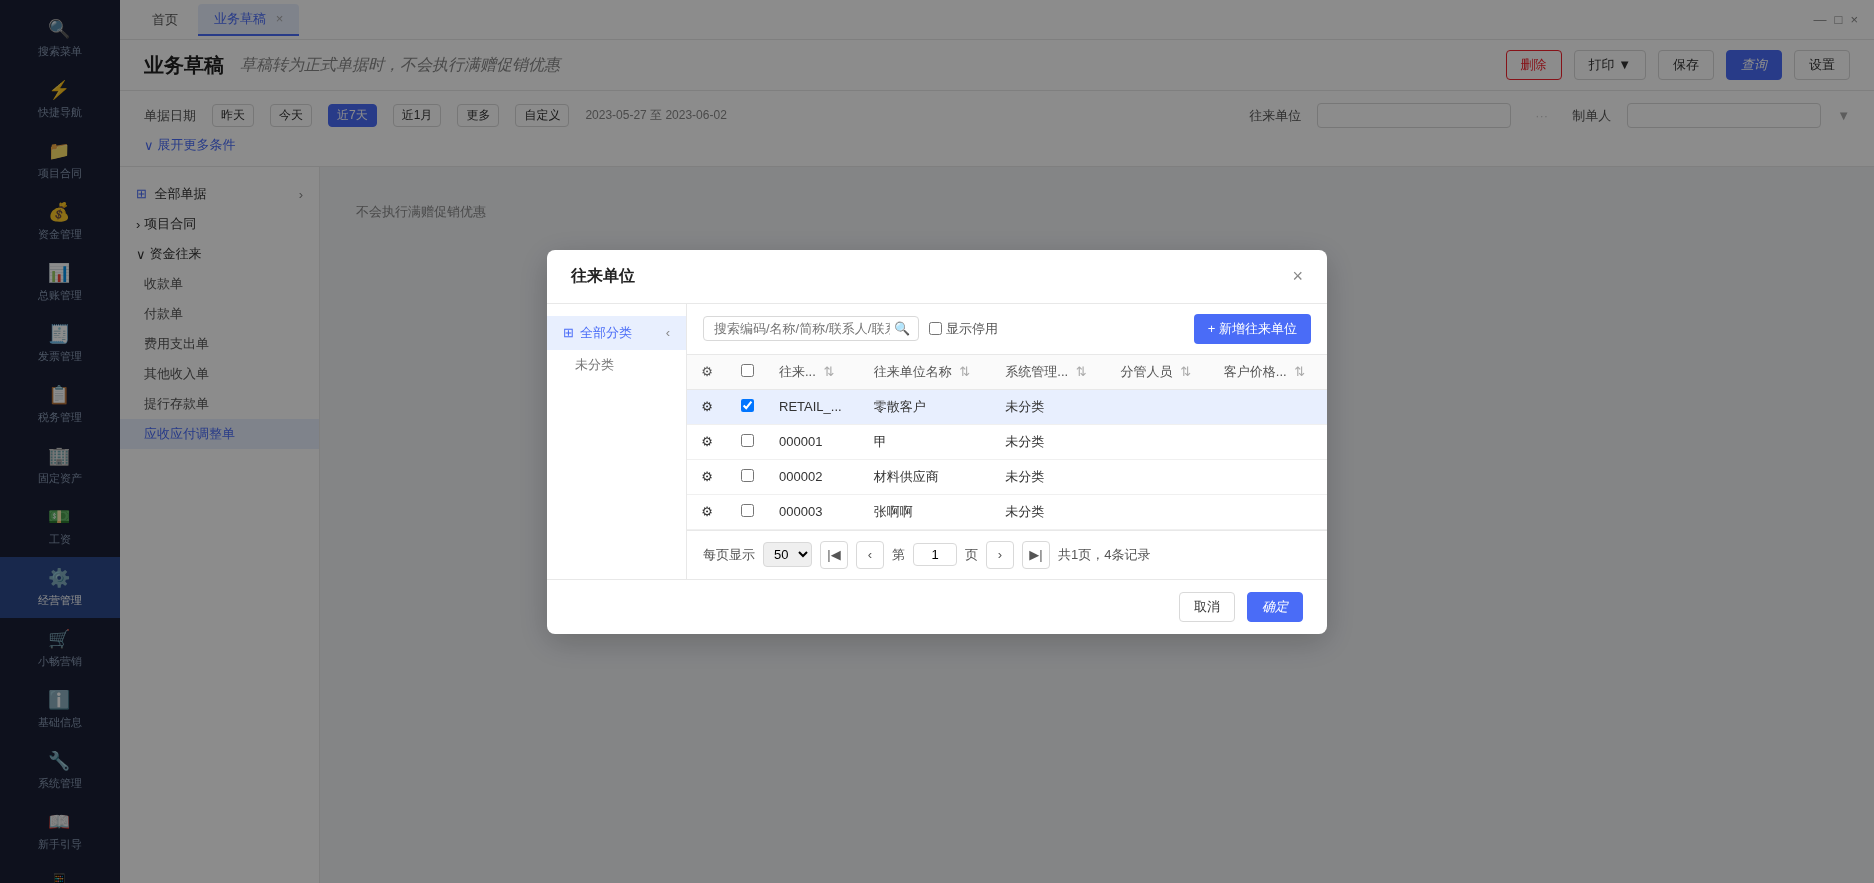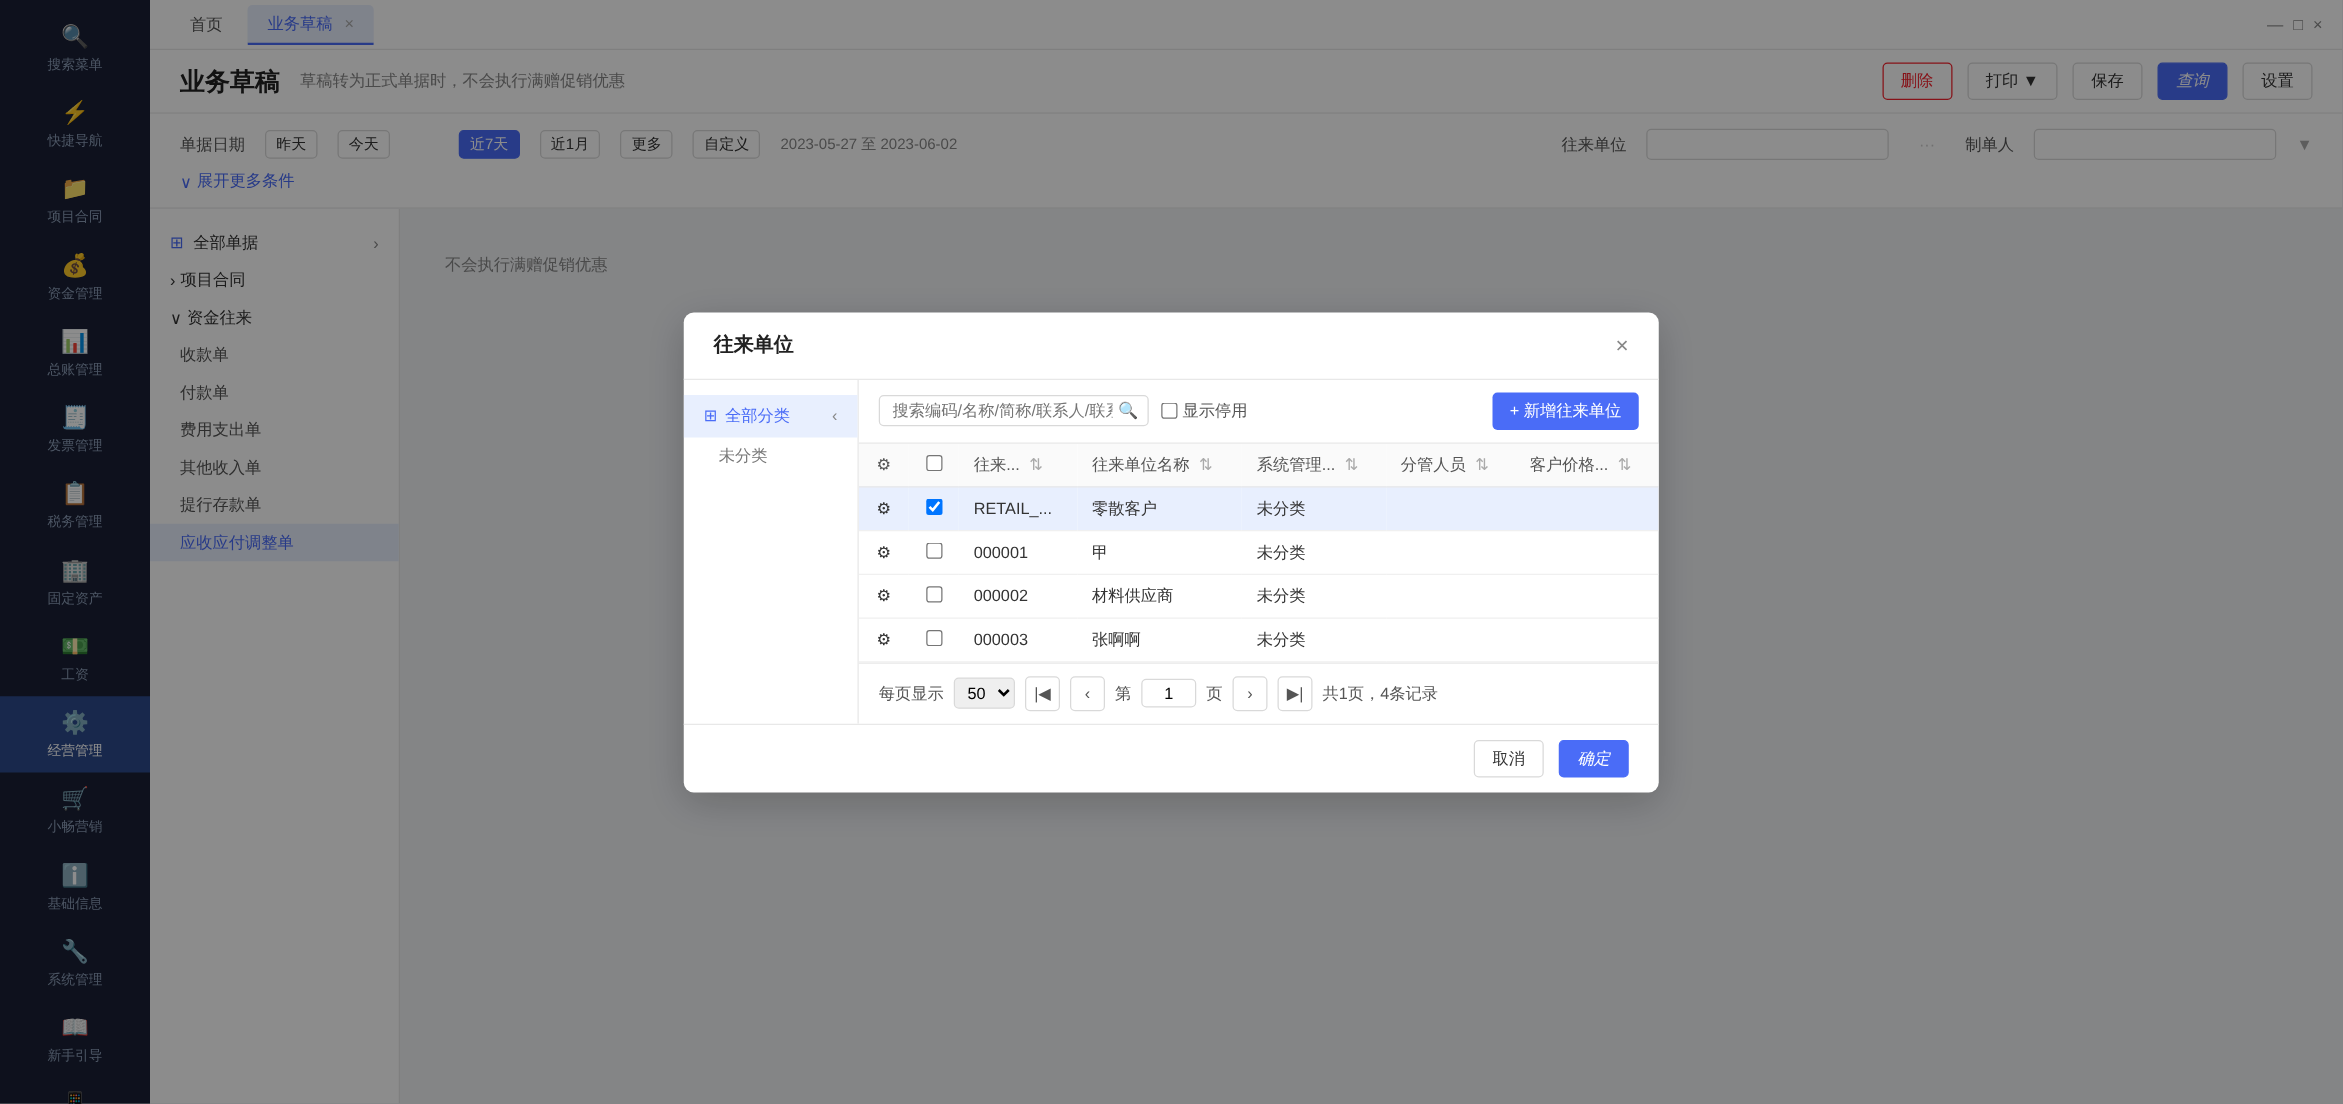--- a/index.html
+++ b/index.html
@@ -21,32 +21,32 @@
 
     
     .tab-bar { background: #fff; display: flex; align-items: center; border-bottom: 1px solid #e8e8e8; padding: 0 16px; height: 40px; gap: 4px; }
     .tab { padding: 6px 16px; cursor: pointer; border-radius: 4px 4px 0 0; color: #555; font-size: 13px; }
     .tab.active { background: #e8effe; color: #4a6cf7; border-bottom: 2px solid #4a6cf7; }
     .tab .close-icon { margin-left: 6px; color: #aaa; cursor: pointer; }
 
     
     .page-header { background: #fff; padding: 10px 24px; display: flex; align-items: center; border-bottom: 1px solid #e8e8e8; gap: 16px; }
     .page-title { font-size: 20px; font-weight: bold; color: #222; }
-    .page-subtitle { color: #888; font-size: 13px; }
+    .page-subtitle { color: #888; font-size: 16px; font-style: italic; }
     .header-actions { margin-left: auto; display: flex; gap: 12px; align-items: center; }
     .btn { padding: 5px 14px; border-radius: 4px; border: 1px solid #d9d9d9; background: #fff; cursor: pointer; font-size: 13px; color: #333; }
     .btn-primary { background: #4a6cf7; color: #fff; border-color: #4a6cf7; font-style: italic; }
     .btn-danger { color: #f5222d; border-color: #f5222d; background: #fff; }
 
     
     .filter-bar { background: #fff; padding: 12px 24px; border-bottom: 1px solid #e8e8e8; }
     .filter-row { display: flex; align-items: center; gap: 16px; flex-wrap: wrap; }
     .filter-label { color: #555; font-size: 13px; white-space: nowrap; }
     .filter-btn { padding: 2px 8px; border-radius: 4px; border: 1px solid #d9d9d9; background: #fff; cursor: pointer; font-size: 12px; color: #333; }
-    .filter-btn.active { background: #4a6cf7; color: #fff; border-color: #4a6cf7; margin-left: 39px; }
+    .filter-btn.active { background: #4a6cf7; color: #fff; border-color: #4a6cf7; }
     .filter-date { color: #888; font-size: 12px; }
     .filter-input { border: 1px solid #d9d9d9; border-radius: 4px; padding: 4px 8px; min-width: 200px; color: #333; }
     .expand-more { color: #4a6cf7; cursor: pointer; font-size: 13px; display: flex; align-items: center; gap: 4px; margin-top: 8px; }
 
     
     .content-area { flex: 1; display: flex; background: #f0f2f5; overflow: hidden; }
 
     
     .left-panel { width: 200px; background: #fff; border-right: 1px solid #e8e8e8; padding: 12px 0; }
     .left-panel-header { display: flex; align-items: center; justify-content: space-between; padding: 6px 16px; font-weight: normal; color: #333; }

